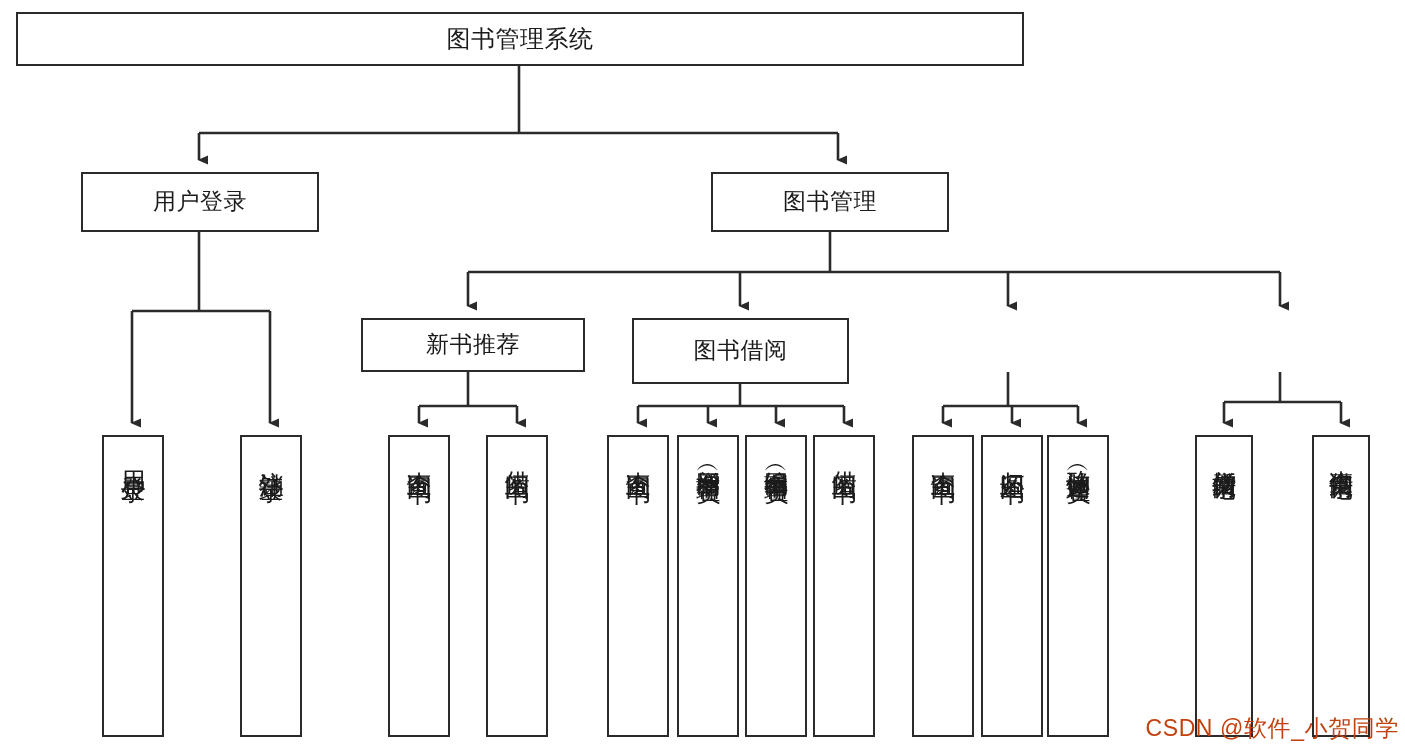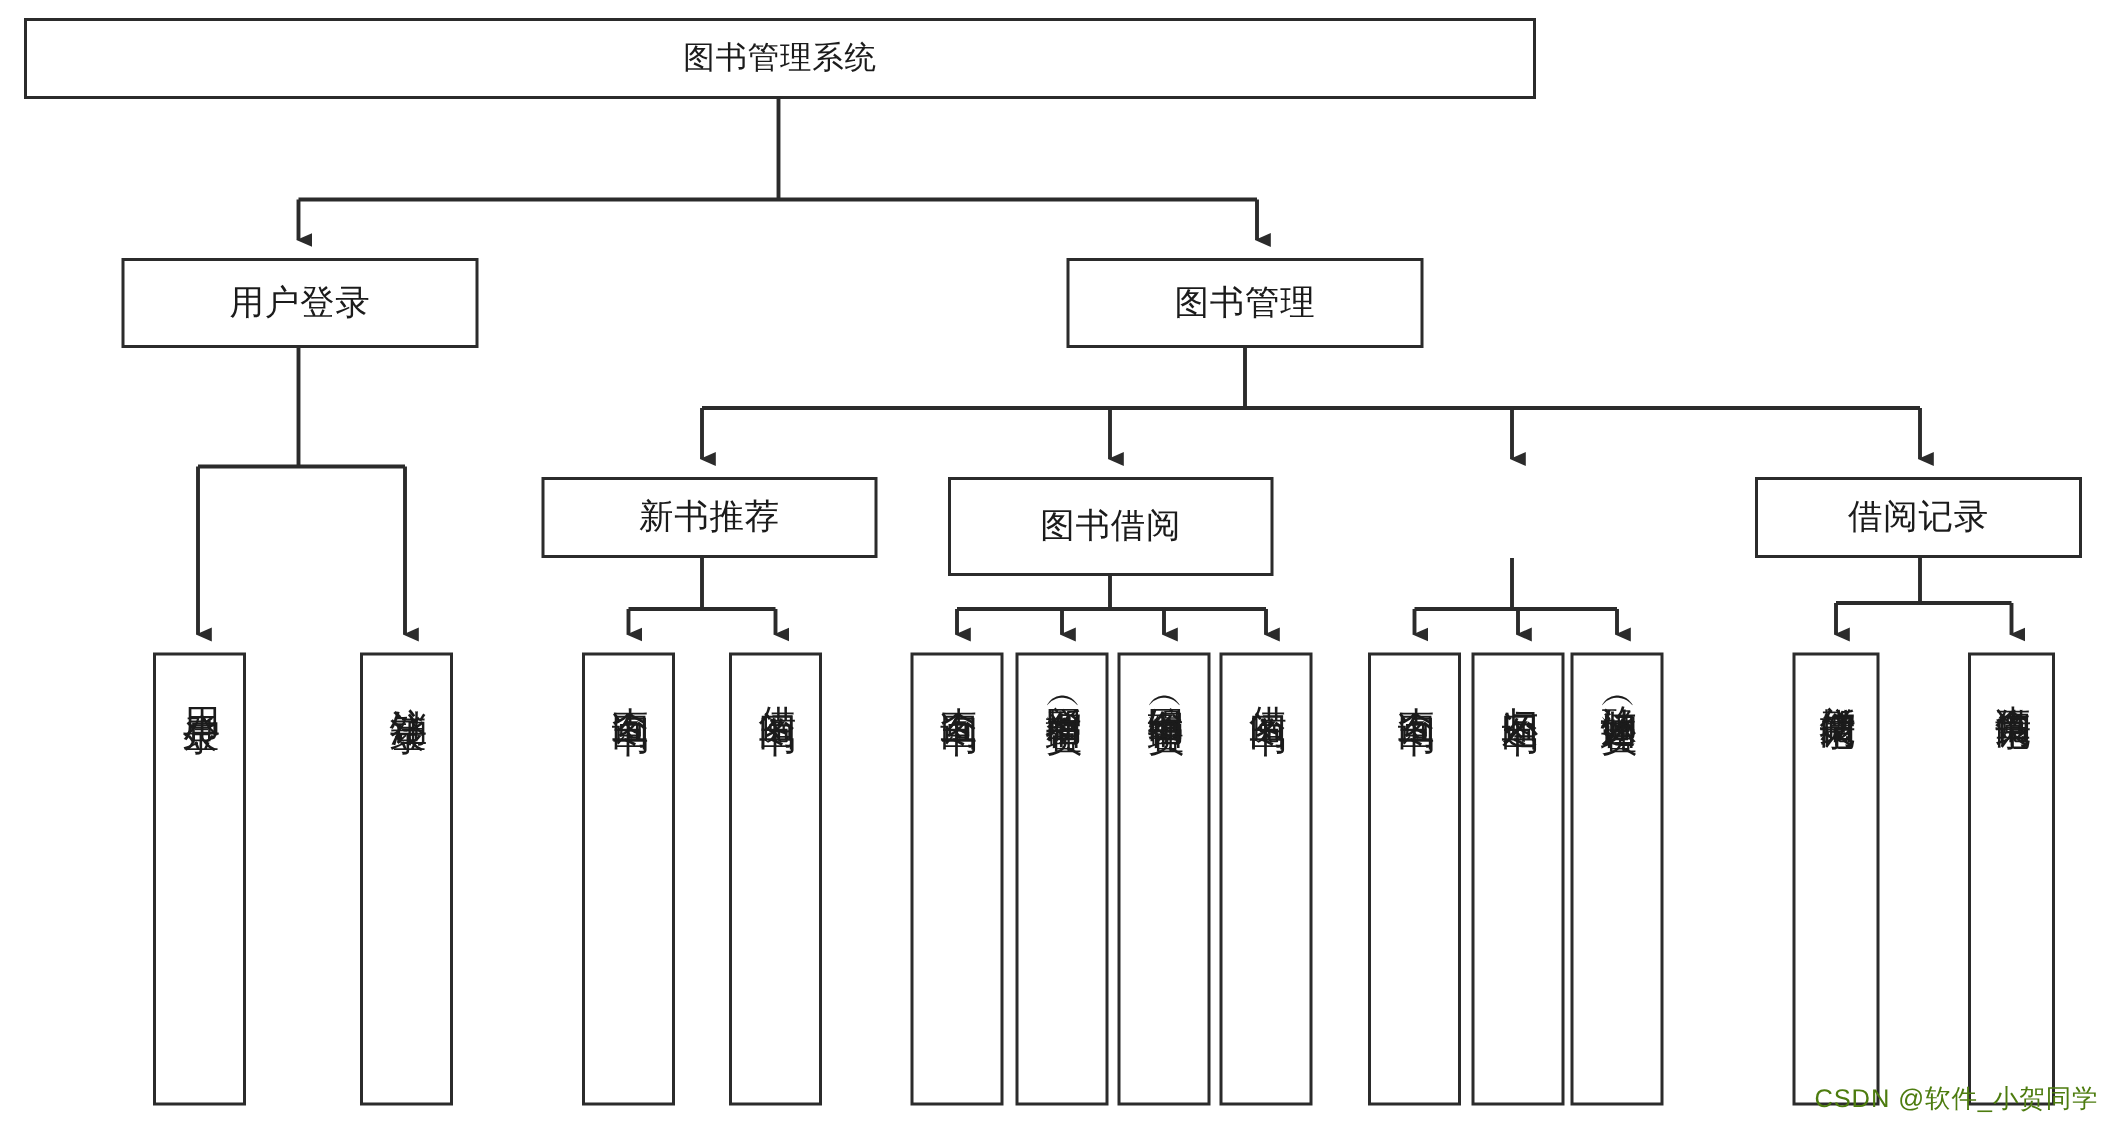--- a/index.html
+++ b/index.html
@@ -40,21 +40,21 @@
     text-align: center;
     line-height: 1.12;
     letter-spacing: 0.5px;
   }
   
   .node.horiz .label {
     font-size: 23px;
     white-space: nowrap;
   }
   .node.root .label {
-    font-size: 21px;
+    font-size: 24px;
   }
   
   .node.vert {
     align-items: flex-start;
     justify-content: center;
     padding-top: 14px;
   }
   .node.vert .label {
     writing-mode: vertical-rl;
     text-orientation: upright;
@@ -64,22 +64,22 @@
     white-space: nowrap;
   }
   .node.vert.tall .label {
     font-size: 24px;
     letter-spacing: 1.5px;
   }
   .watermark {
     position: absolute;
     right: 6px;
     bottom: 3px;
-    font-size: 17px;
-    color: #4d7c0f;
+    font-size: 23px;
+    color: #c2410c;
     letter-spacing: 0.6px;
     white-space: nowrap;
     user-select: none;
   }
 </style>
 </head>
 <body>
 
 <div id="canvas">
 
@@ -143,23 +143,20 @@
   <div class="node horiz" style="left:711px; top:172px; width:238px; height:60px;">
     <span class="label">图书管理</span>
   </div>
 
   <div class="node horiz" style="left:361px; top:318px; width:224px; height:54px;">
     <span class="label">新书推荐</span>
   </div>
   <div class="node horiz" style="left:632px; top:318px; width:217px; height:66px;">
     <span class="label">图书借阅</span>
   </div>
-  <div class="node horiz" style="left:1170px; top:318px; width:218px; height:54px;">
-    <span class="label">借阅记录</span>
-  </div>
 
   <div class="node vert" style="left:102px; top:435px; width:62px; height:302px;">
     <span class="label">用户登录</span>
   </div>
   <div class="node vert" style="left:240px; top:435px; width:62px; height:302px;">
     <span class="label">注销登录</span>
   </div>
 
   <div class="node vert" style="left:388px; top:435px; width:62px; height:302px;">
     <span class="label">查询图书</span>

